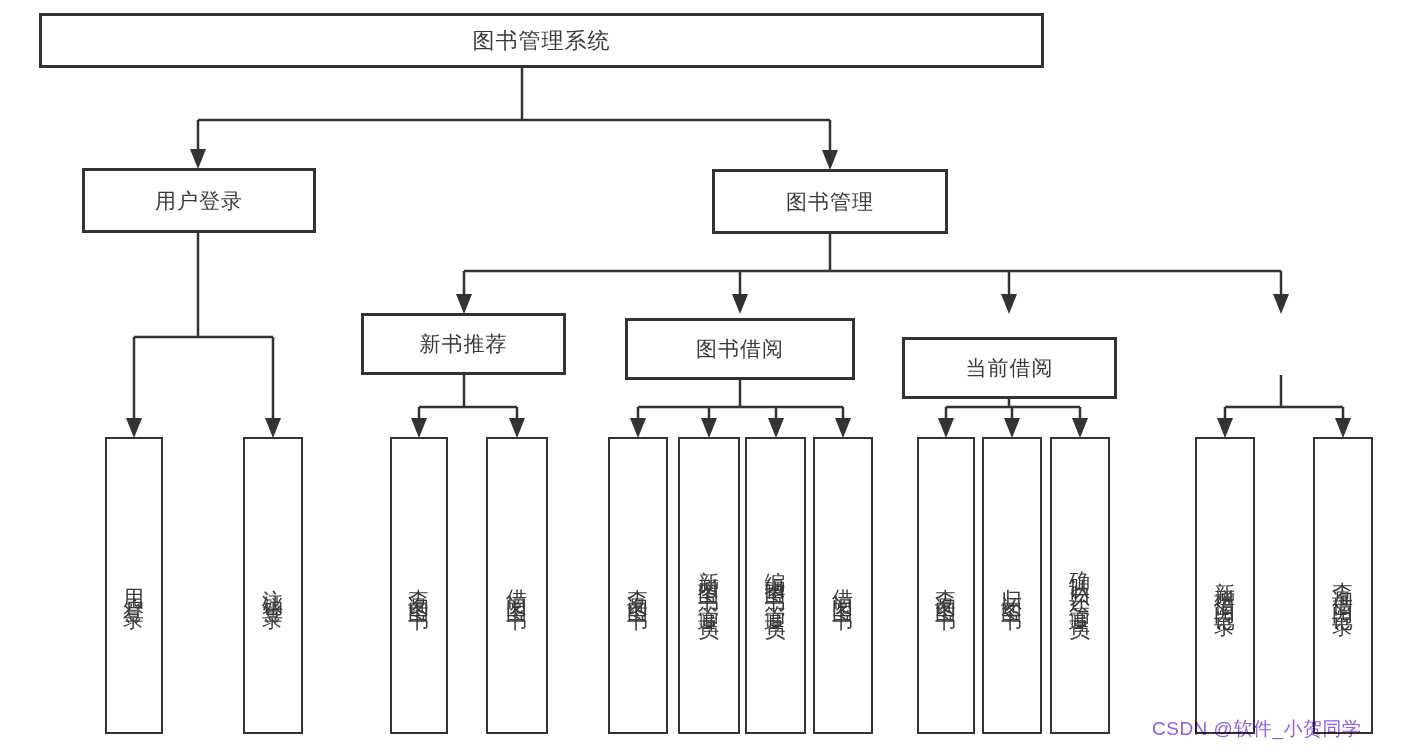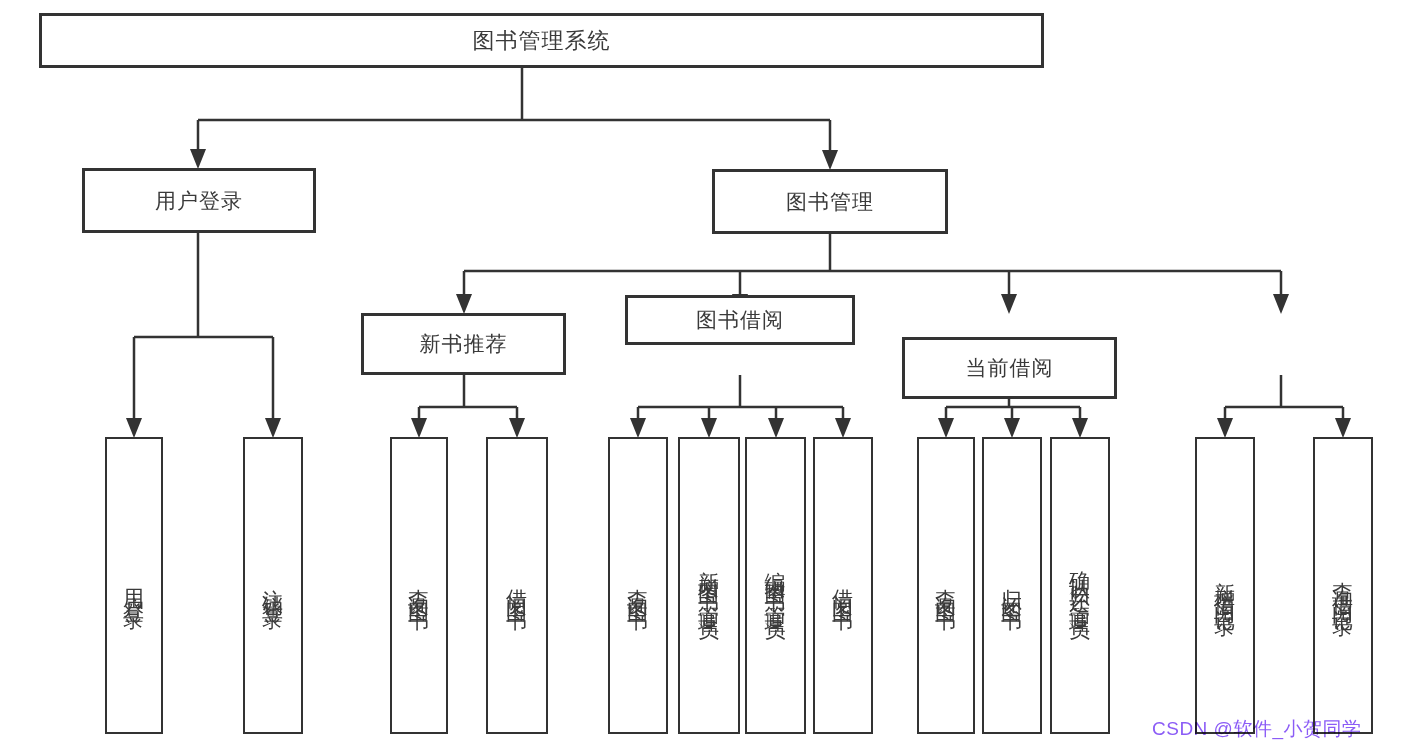--- a/index.html
+++ b/index.html
@@ -137,21 +137,21 @@
   <div class="node hbox" style="left:82px; top:168px; width:234px; height:65px;">
     <span>用户登录</span>
   </div>
   <div class="node hbox" style="left:361px; top:313px; width:205px; height:62px;">
     <span>新书推荐</span>
   </div>
 
   <div class="node hbox" style="left:712px; top:169px; width:236px; height:65px;">
     <span>图书管理</span>
   </div>
-  <div class="node hbox" style="left:625px; top:295px; width:230px; height:50px;">
+  <div class="node hbox" style="left:625px; top:318px; width:230px; height:62px;">
     <span>图书借阅</span>
   </div>
   <div class="node hbox" style="left:902px; top:313px; width:215px; height:62px;margin-top:24px;">
     <span>当前借阅</span>
   </div>
 
   <div class="node vbox" style="left:105px; top:437px; width:58px; height:297px;">
     <span class="vlabel">用户登录</span>
   </div>
   <div class="node vbox" style="left:243px; top:437px; width:60px; height:297px;">

